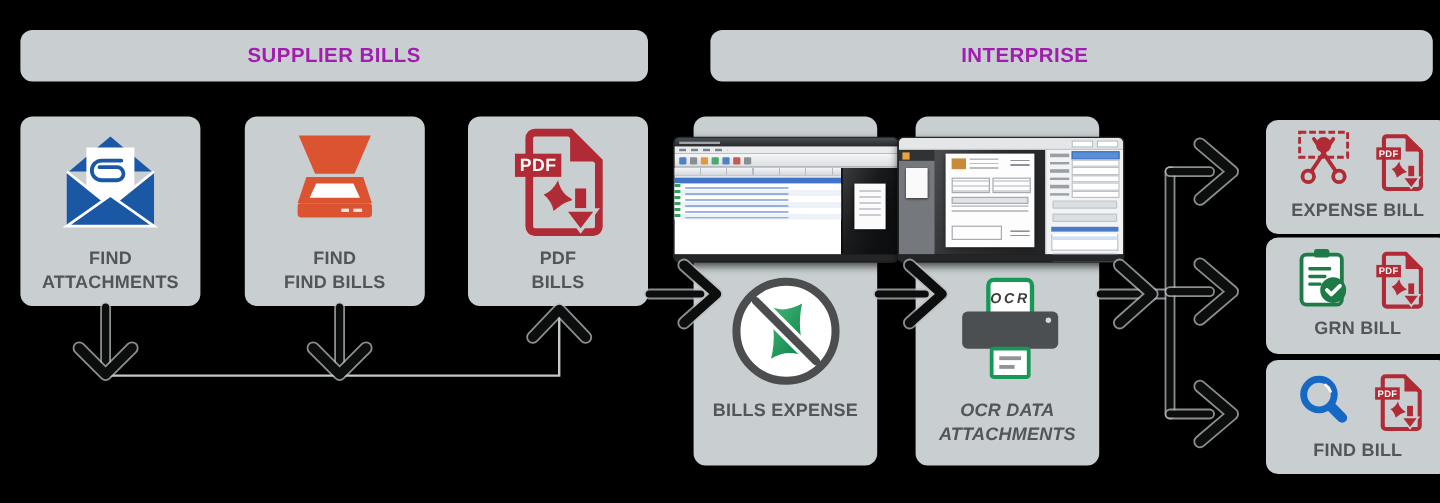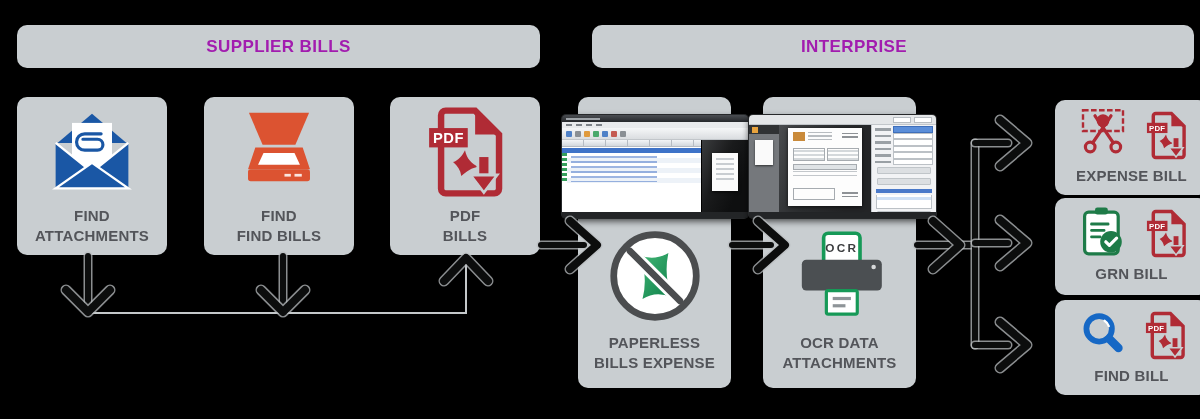--- a/index.html
+++ b/index.html
@@ -183,26 +183,25 @@
     <div class="proc-icon" style="top:131px;">
       <svg width="96" height="96" viewBox="0 0 100 100">
         <circle cx="50" cy="50" r="43" fill="#ffffff"></circle>
         <path d="M34 28 q14 7 30 -2 q-5 22 3 46 q-16 -7 -30 2 q6 -24 -3 -46 z" fill="url(#g-paper)"></path>
         <line x1="24" y1="24" x2="76" y2="76" stroke="#ffffff" stroke-width="13"></line>
         <line x1="24" y1="24" x2="76" y2="76" stroke="#4b4d4f" stroke-width="7" stroke-linecap="round"></line>
         <circle cx="50" cy="50" r="43" fill="none" stroke="#4b4d4f" stroke-width="7"></circle>
       </svg>
     </div>
     <div class="box-label proc-label">
-      <div>PAPERLESS</div>
       <div>BILLS EXPENSE</div>
     </div>
   </div>
 
-  <div class="gbox" style="left:763px;top:97px;width:153px;height:291px;">
+  <div class="gbox" style="left:763px;top:97px;width:153px;height:291px;font-style:italic;">
     <div class="proc-icon" style="top:133px;">
       <svg width="100" height="92" viewBox="0 0 110 100">
         <rect x="37" y="3" width="40" height="34" rx="5" fill="#ffffff" stroke="#169957" stroke-width="4"></rect>
         <text x="57" y="24" text-anchor="middle" font-size="13" font-weight="bold" fill="#3c3e40" font-family="&quot;Liberation Sans&quot;,sans-serif" letter-spacing="2.5">OCR</text>
         <rect x="13" y="32" width="88" height="34" rx="5" fill="#4b4f52"></rect>
         <circle cx="92" cy="40" r="2.5" fill="#d7d9da"></circle>
         <rect x="40" y="66" width="34" height="26" rx="2" fill="#ffffff" stroke="#169957" stroke-width="3.5"></rect>
         <rect x="47" y="73" width="20" height="3.5" fill="#8e9498"></rect>
         <rect x="47" y="81" width="14" height="3.5" fill="#8e9498"></rect>
       </svg>

